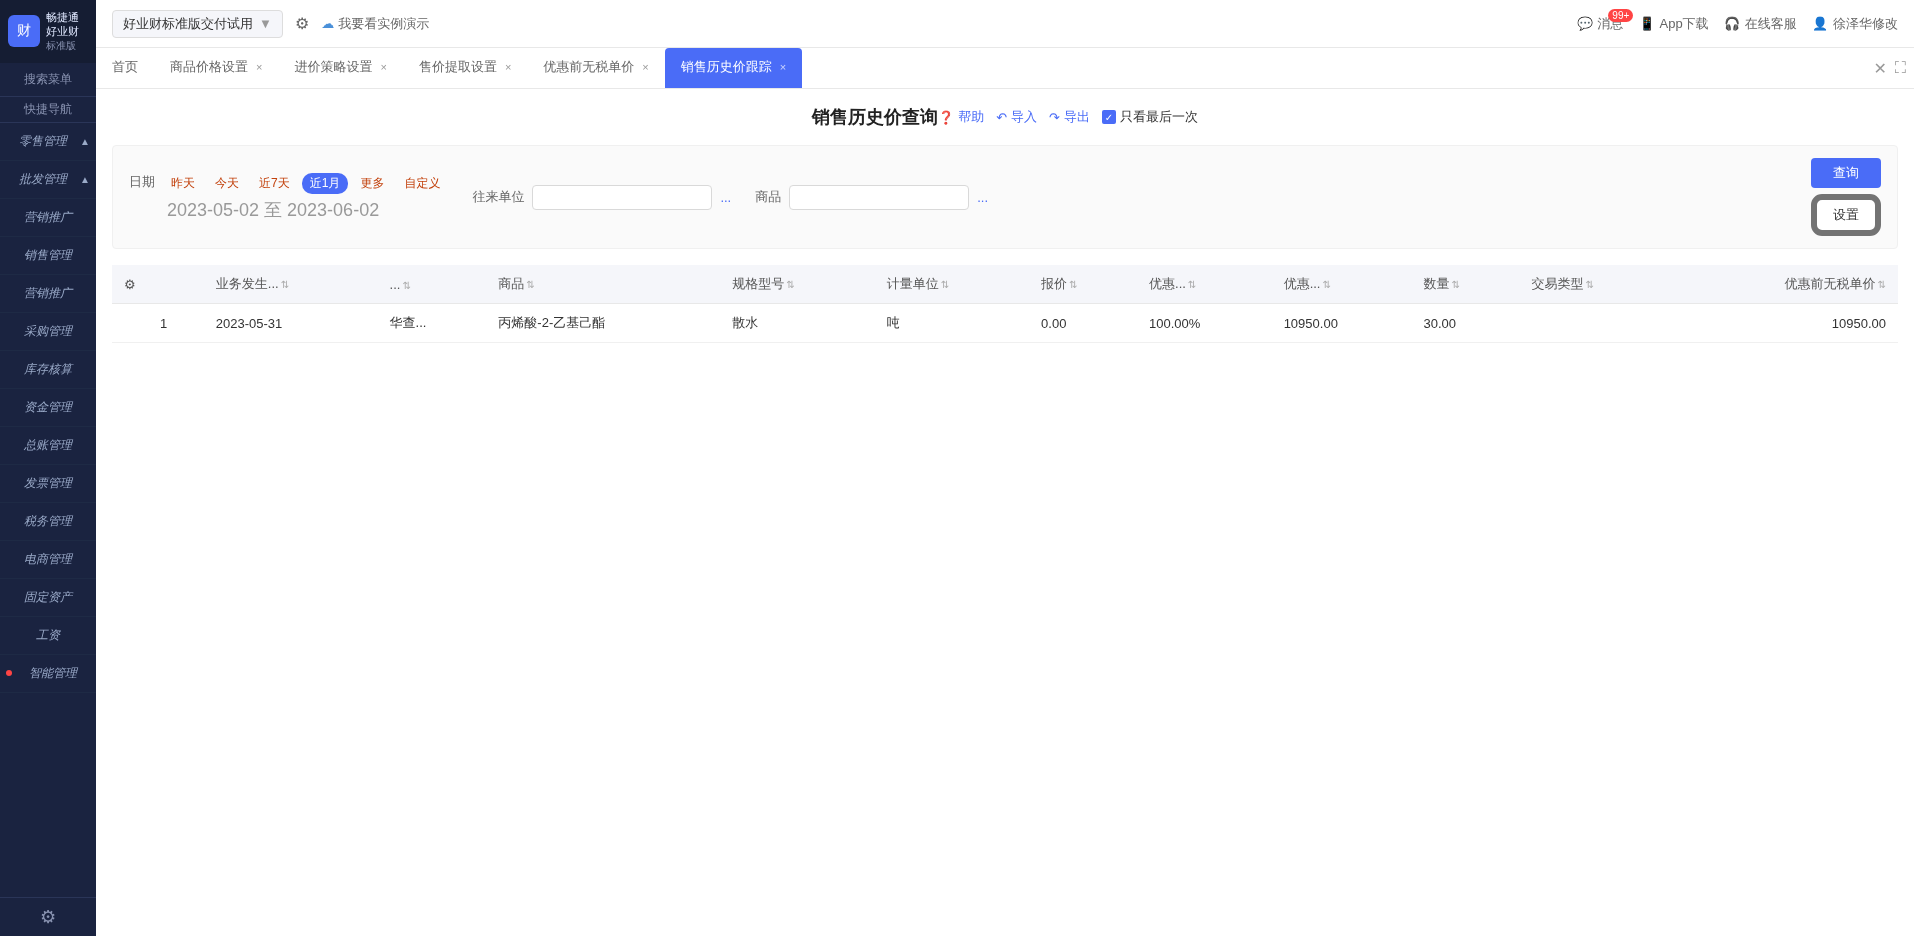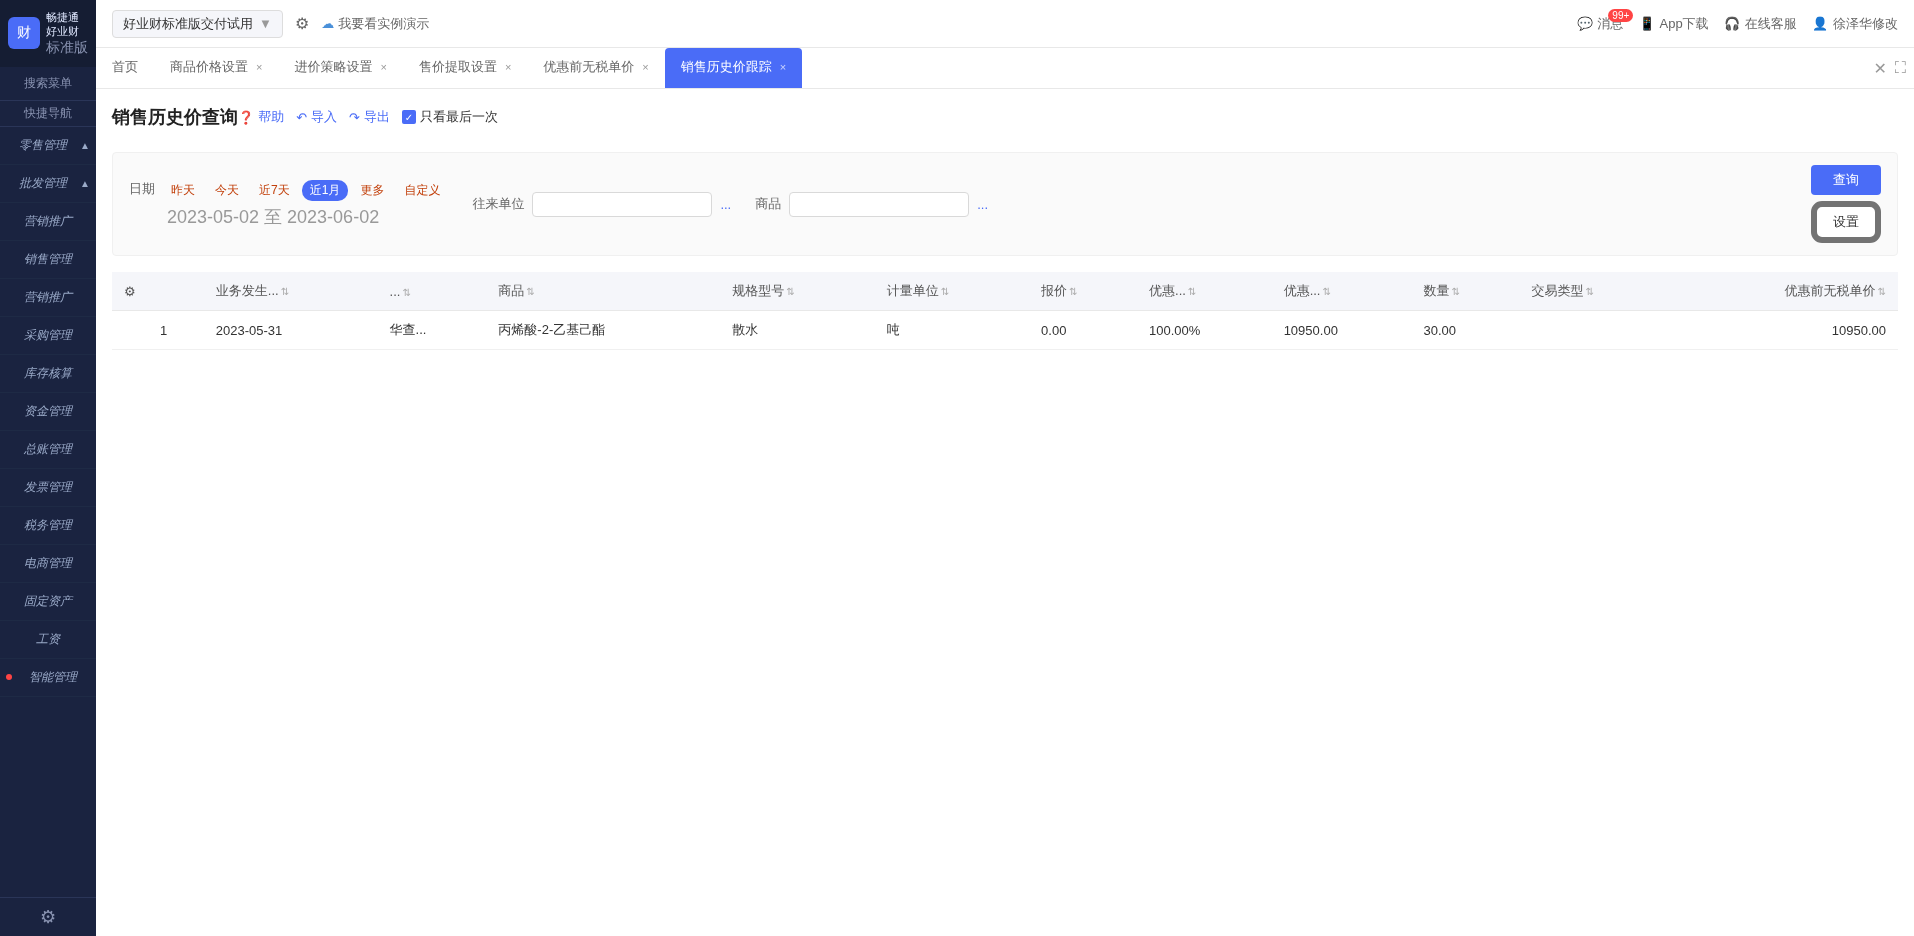--- a/index.html
+++ b/index.html
@@ -34,21 +34,21 @@
       font-size: 14px;
       color: white;
       flex-shrink: 0;
     }
     .sidebar-logo-text {
       font-size: 11px;
       color: #e0e8ff;
       line-height: 1.3;
     }
     .sidebar-logo-sub {
-      font-size: 14px;
+      font-size: 10px;
       color: #8892b0;
     }
     .sidebar-search {
       padding: 8px 10px;
       border-bottom: 1px solid #2a3558;
       font-size: 12px;
       color: #8892b0;
       cursor: pointer;
       text-align: center;
     }
@@ -213,22 +213,22 @@
       padding: 16px;
       overflow: auto;
       background: #fff;
       margin: 0;
     }
 
     
     .page-header {
       display: flex;
       align-items: center;
-      justify-content: flex-start;
-      margin-bottom: 23px;
+      justify-content: center;
+      margin-bottom: 16px;
     }
     .page-title {
       font-size: 18px;
       font-weight: 600;
       color: #222;
     }
     .page-actions {
       display: flex;
       align-items: center;
       gap: 12px;

